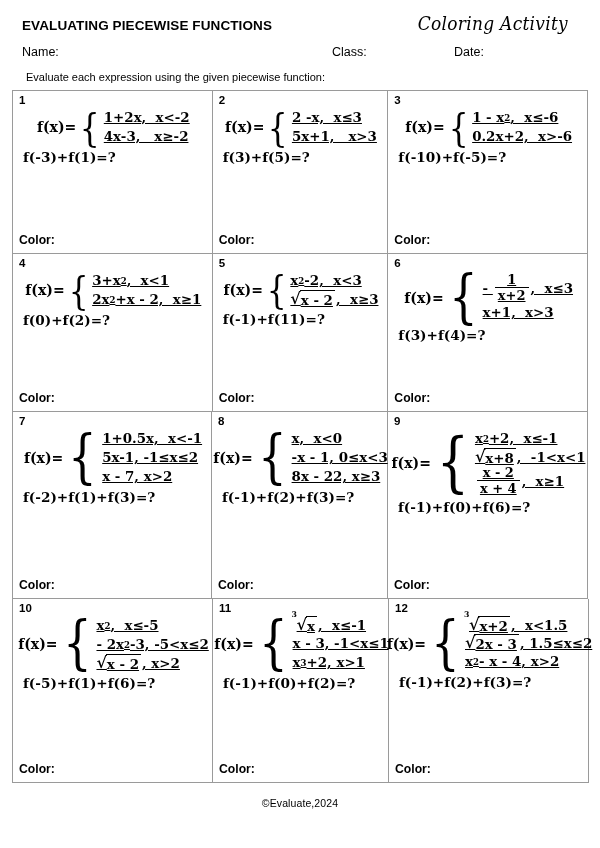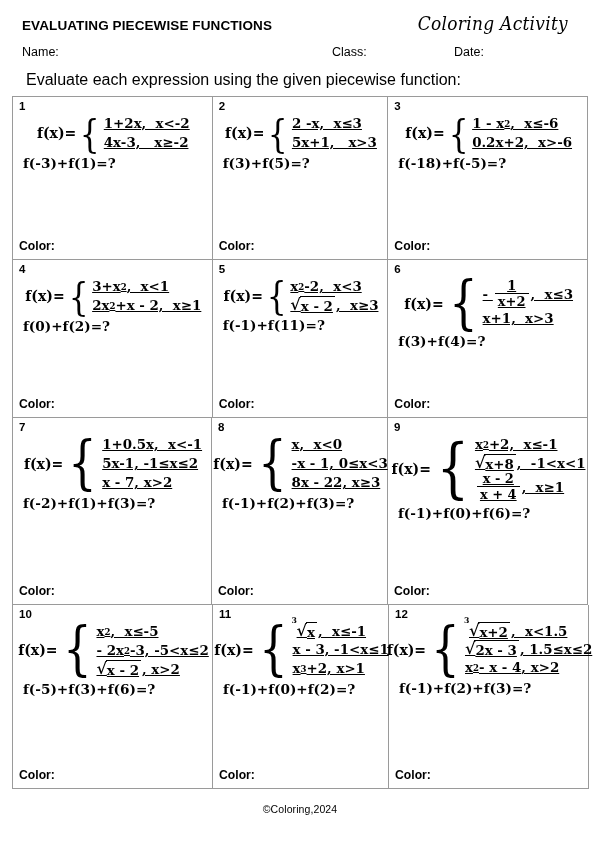--- a/index.html
+++ b/index.html
@@ -51,21 +51,21 @@
     display: flex;
     padding: 11px 14px 0 22px;
     font-size: 12.5px;
   }
   .info-name { width: 310px; }
   .info-class { width: 122px; }
   .info-date { }
 
   .instructions {
     padding: 12px 14px 7px 26px;
-    font-size: 16px;
+    font-size: 11px;
   }
 
   
   .grid {
     margin: 0 12px 0 12px;
     border-top: 1px solid #9a9a9a;
     border-left: 1px solid #9a9a9a;
     width: 576px;
     box-sizing: border-box;
   }
@@ -280,21 +280,21 @@
         <div class="qnum">3</div>
         <div class="body">
           <div class="fx-block">
             <span class="fx-label">f(x)=</span>
             <span class="brace brace-2">{</span>
             <span class="pieces">
               <span class="piece">1 - x<sup class="exp">2</sup>,&nbsp; x≤-6</span>
               <span class="piece">0.2x+2,&nbsp; x&gt;-6</span>
             </span>
           </div>
-          <div class="eval">f(-18)+f(-5)=?</div>
+          <div class="eval">f(-10)+f(-5)=?</div>
         </div>
         <div class="color-label">Color:</div>
       </div>
 
     </div>
 
     <div class="grid-row row-2">
 
       <div class="cell col-a">
         <div class="qnum">4</div>
@@ -423,21 +423,21 @@
             <span class="brace brace-3">{</span>
             <span class="pieces">
               <span class="piece">x<sup class="exp">2</sup>,&nbsp; x≤-5</span>
               <span class="piece">- 2x<sup class="exp">2</sup>-3, -5&lt;x≤2</span>
               <span class="piece tall"><span class="rad">
                     <span class="sign">√</span>
                     <span class="radicand">x - 2</span>
                   </span>, x&gt;2</span>
             </span>
           </div>
-          <div class="eval">f(-5)+f(3)+f(6)=?</div>
+          <div class="eval">f(-5)+f(1)+f(6)=?</div>
         </div>
         <div class="color-label">Color:</div>
       </div>
 
       <div class="cell col-b">
         <div class="qnum">11</div>
         <div class="body">
           <div class="fx-block">
             <span class="fx-label">f(x)=</span>
             <span class="brace brace-3">{</span>
@@ -477,15 +477,15 @@
           </div>
           <div class="eval">f(-1)+f(2)+f(3)=?</div>
         </div>
         <div class="color-label">Color:</div>
       </div>
 
     </div>
 
   </div>
 
-  <div class="footer">©Coloring,2024</div>
+  <div class="footer">©Evaluate,2024</div>
 
 </div>
 
 </body></html>

